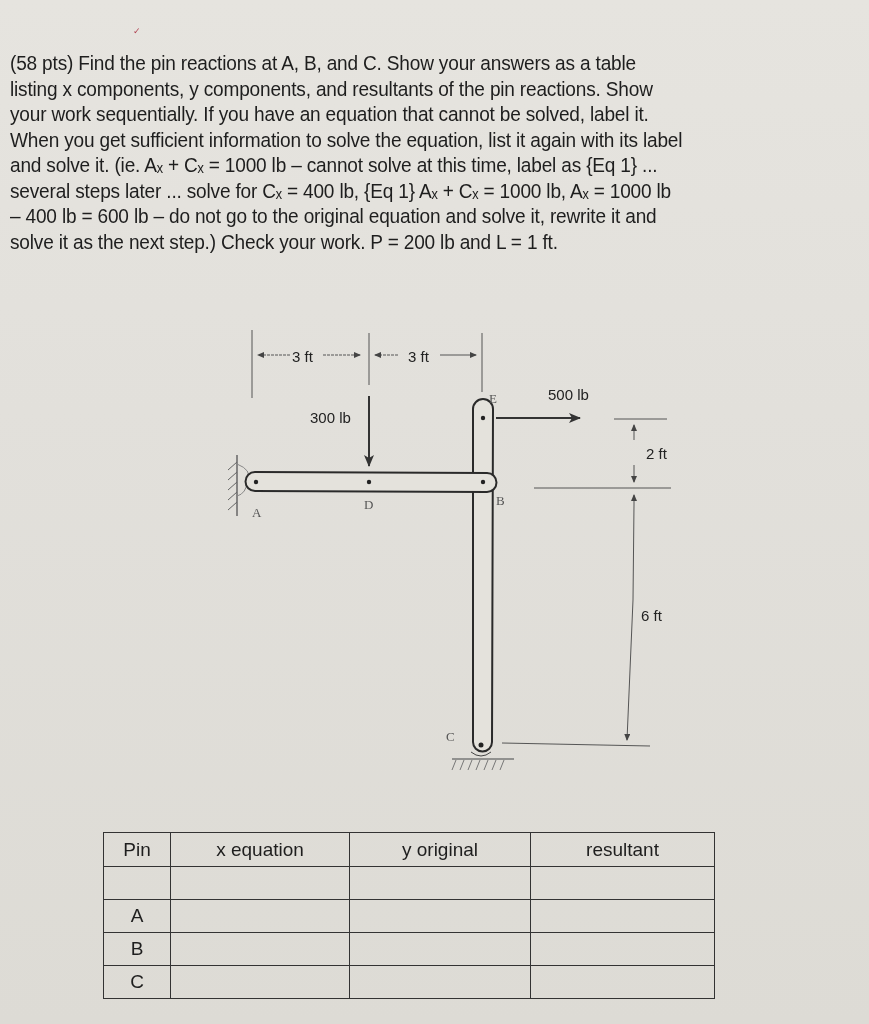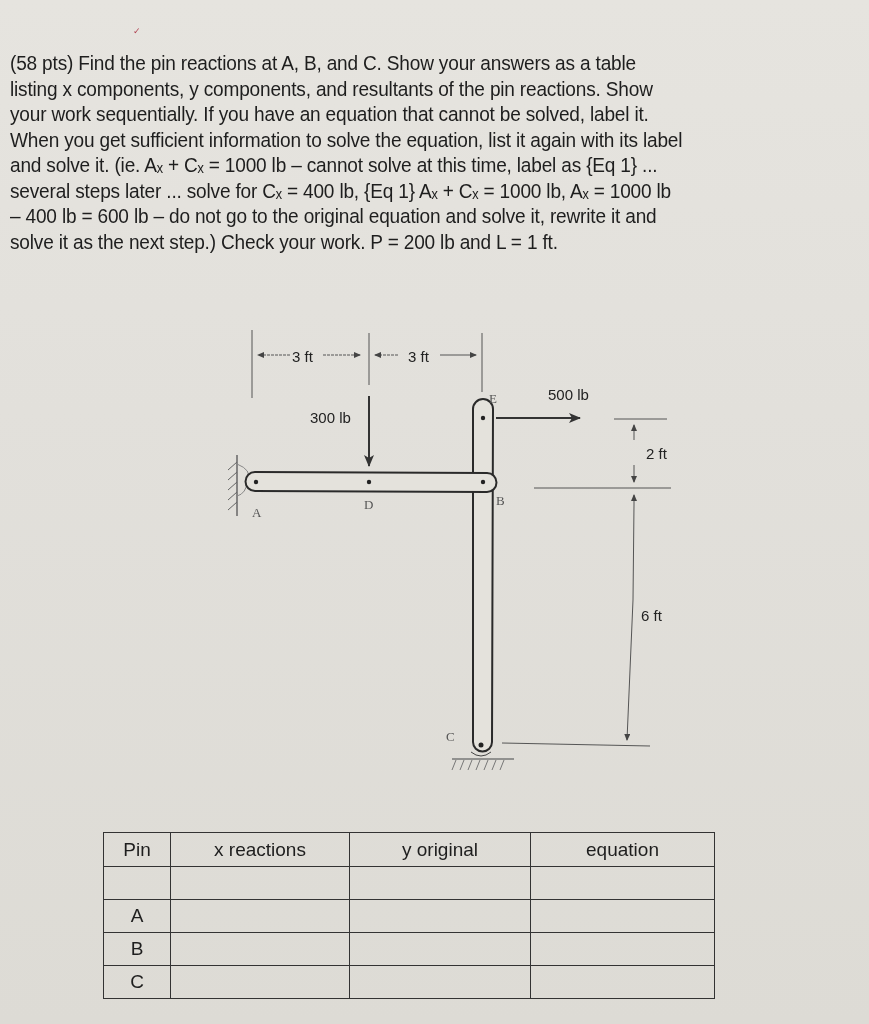--- a/index.html
+++ b/index.html
@@ -161,23 +161,23 @@
     <line x1="634" y1="505" x2="633" y2="600"></line>
   </g>
   <text class="dlabel" x="646" y="459" font-size="15">2 ft</text>
   <text class="dlabel" x="641" y="621" font-size="15">6 ft</text>
 </svg>
 
 <table class="answers">
   <thead>
     <tr>
       <th class="c0">Pin</th>
-      <th class="c1">x reactions</th>
+      <th class="c1">x equation</th>
       <th class="c2">y original</th>
-      <th class="c3">equation</th>
+      <th class="c3">resultant</th>
     </tr>
   </thead>
   <tbody>
     <tr>
       <td></td>
       <td></td>
       <td></td>
       <td></td>
     </tr>
     <tr>

